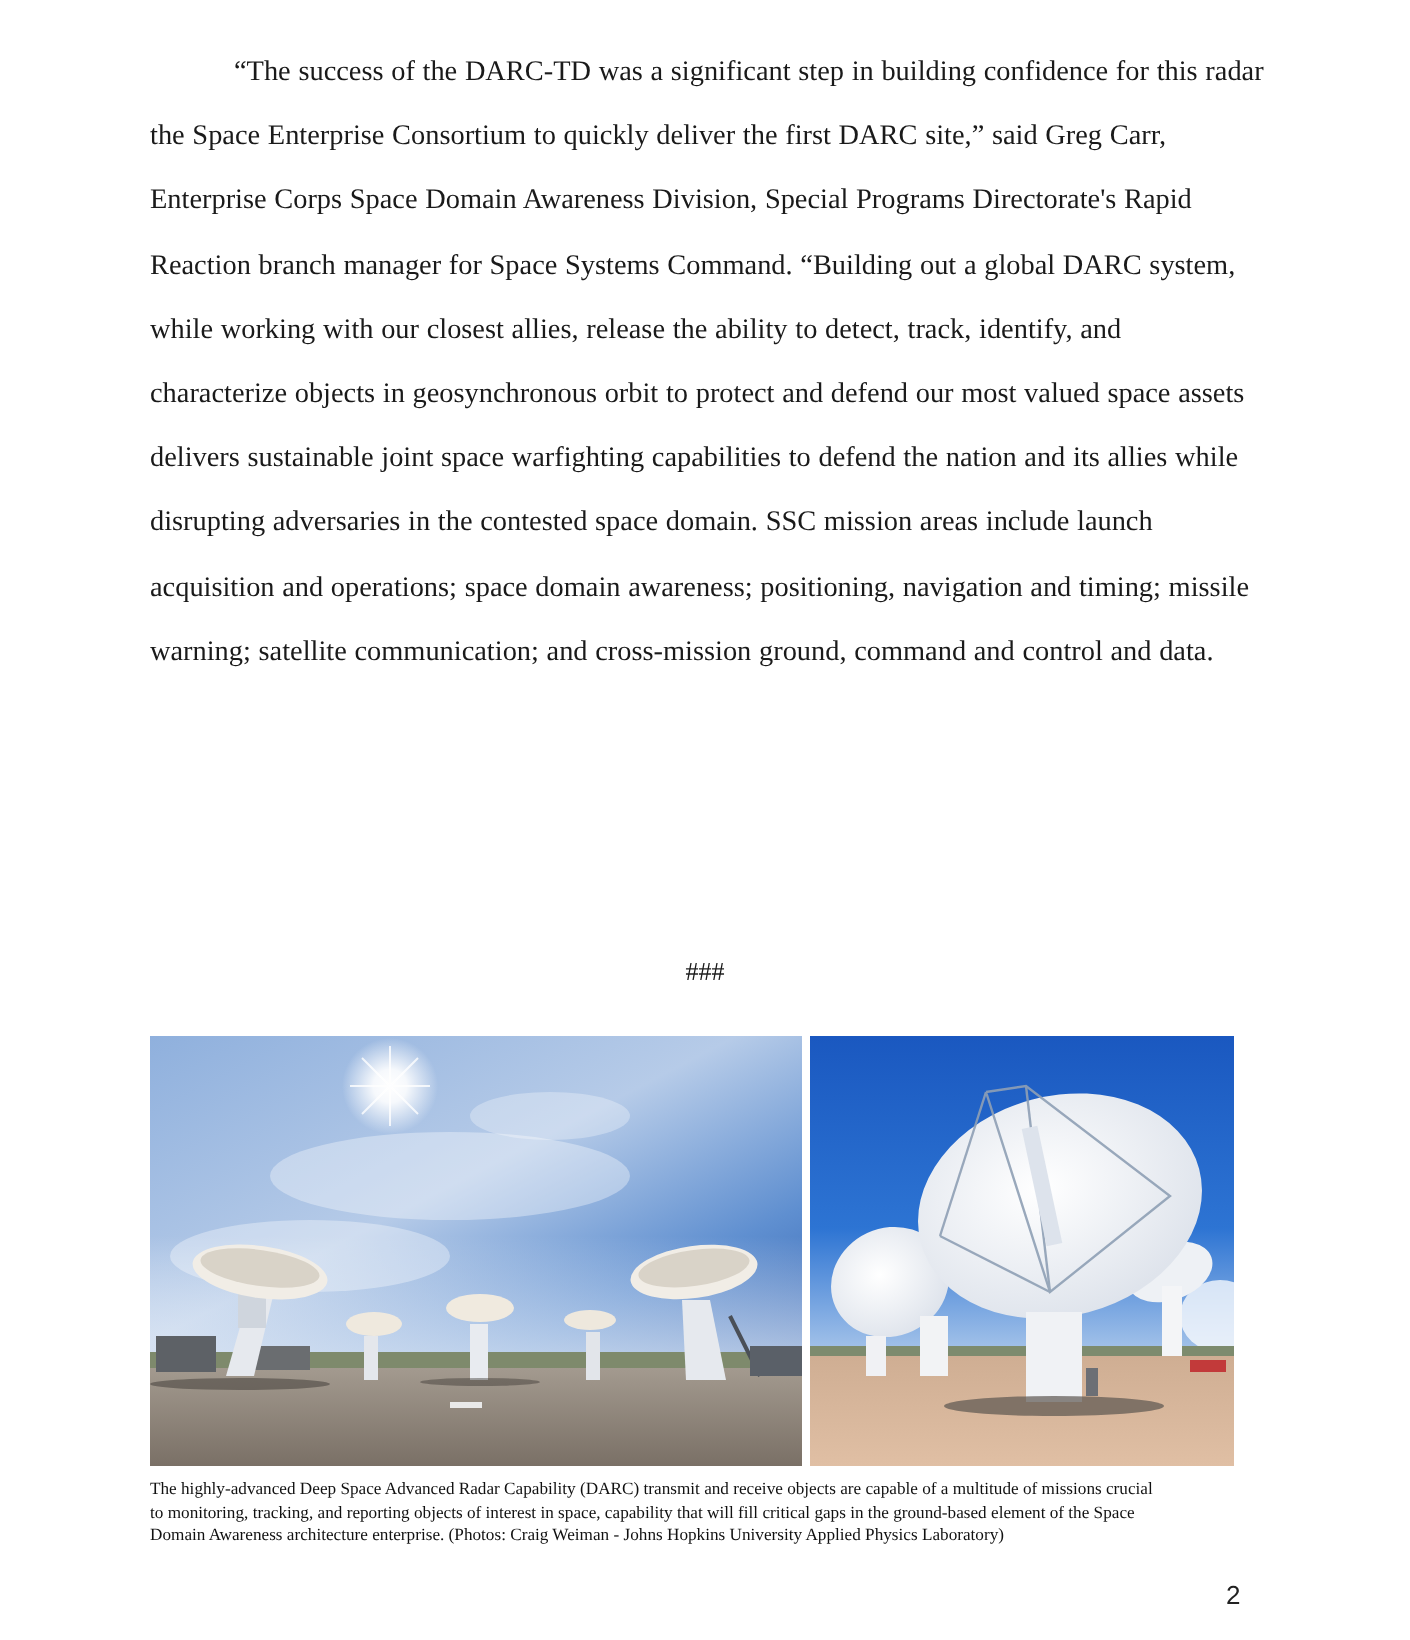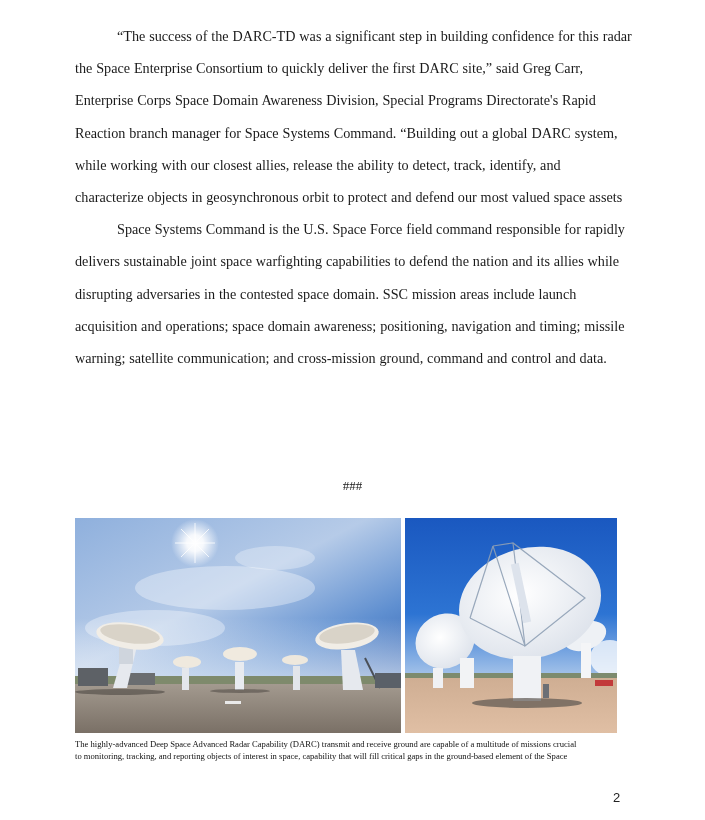--- a/index.html
+++ b/index.html
@@ -96,21 +96,20 @@
   <div class="body-text">
     <p class="para" style="text-indent:0">
       <span class="line first">“The success of the DARC-TD was a significant step in building confidence for this radar</span>
       <span class="line">the Space Enterprise Consortium to quickly deliver the first DARC site,” said Greg Carr,</span>
       <span class="line">Enterprise Corps Space Domain Awareness Division, Special Programs Directorate's Rapid</span>
       <span class="line">Reaction branch manager for Space Systems Command. “Building out a global DARC system,</span>
       <span class="line">while working with our closest allies, release the ability to detect, track, identify, and</span>
       <span class="line">characterize objects in geosynchronous orbit to protect and defend our most valued space assets</span>
     </p>
     <p class="para" style="text-indent:0">
-      <span class="line first">Space Systems Command is the U.S. Space Force field command responsible for rapidly</span>
       <span class="line">delivers sustainable joint space warfighting capabilities to defend the nation and its allies while</span>
       <span class="line">disrupting adversaries in the contested space domain. SSC mission areas include launch</span>
       <span class="line">acquisition and operations; space domain awareness; positioning, navigation and timing; missile</span>
       <span class="line">warning; satellite communication; and cross-mission ground, command and control and data.</span>
     </p>
   </div>
 
   <div class="end-mark">###</div>
 
   <div class="photos">
@@ -225,18 +224,19 @@
 
         <rect x="108" y="138" width="28" height="45" fill="#f0f2f5"></rect>
         <ellipse cx="122" cy="185" rx="55" ry="5" fill="#5b5550" opacity="0.7"></ellipse>
         <rect x="138" y="166" width="6" height="14" fill="#6c6f75"></rect>
         <rect x="190" y="162" width="18" height="6" fill="#c23a3a"></rect>
       </svg>
     </div>
   </div>
 
   <div class="caption">
-    <span>The highly-advanced Deep Space Advanced Radar Capability (DARC) transmit and receive ground are capable of a multitude of missions crucial</span>
+    <span>The highly-advanced Deep Space Advanced Radar Capability (DARC) transmit and receive objects are capable of a multitude of missions crucial</span>
     <span>to monitoring, tracking, and reporting objects of interest in space, capability that will fill critical gaps in the ground-based element of the Space</span>
+    <span>Domain Awareness architecture enterprise. (Photos: Craig Weiman - Johns Hopkins University Applied Physics Laboratory)</span>
   </div>
 
   <div class="page-number">2</div>
 </div>
 
 </body></html>

